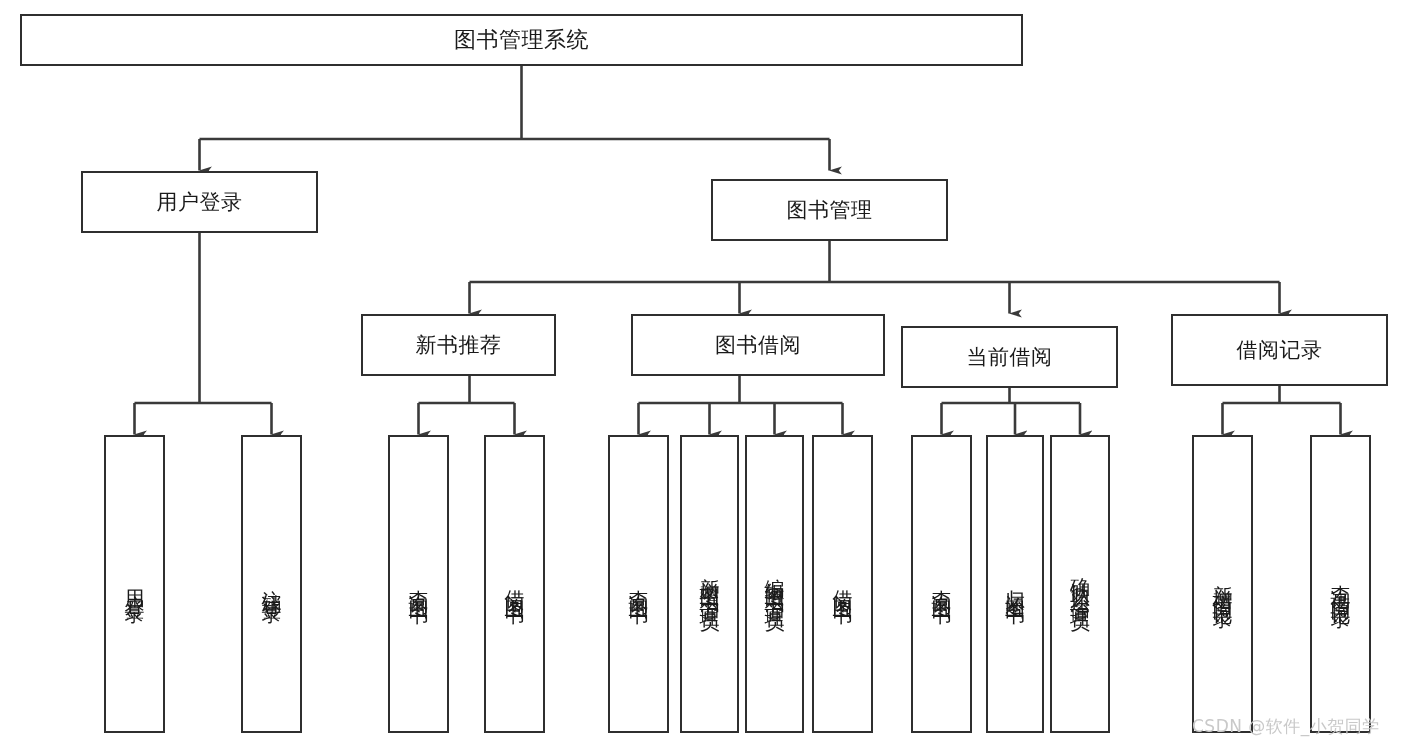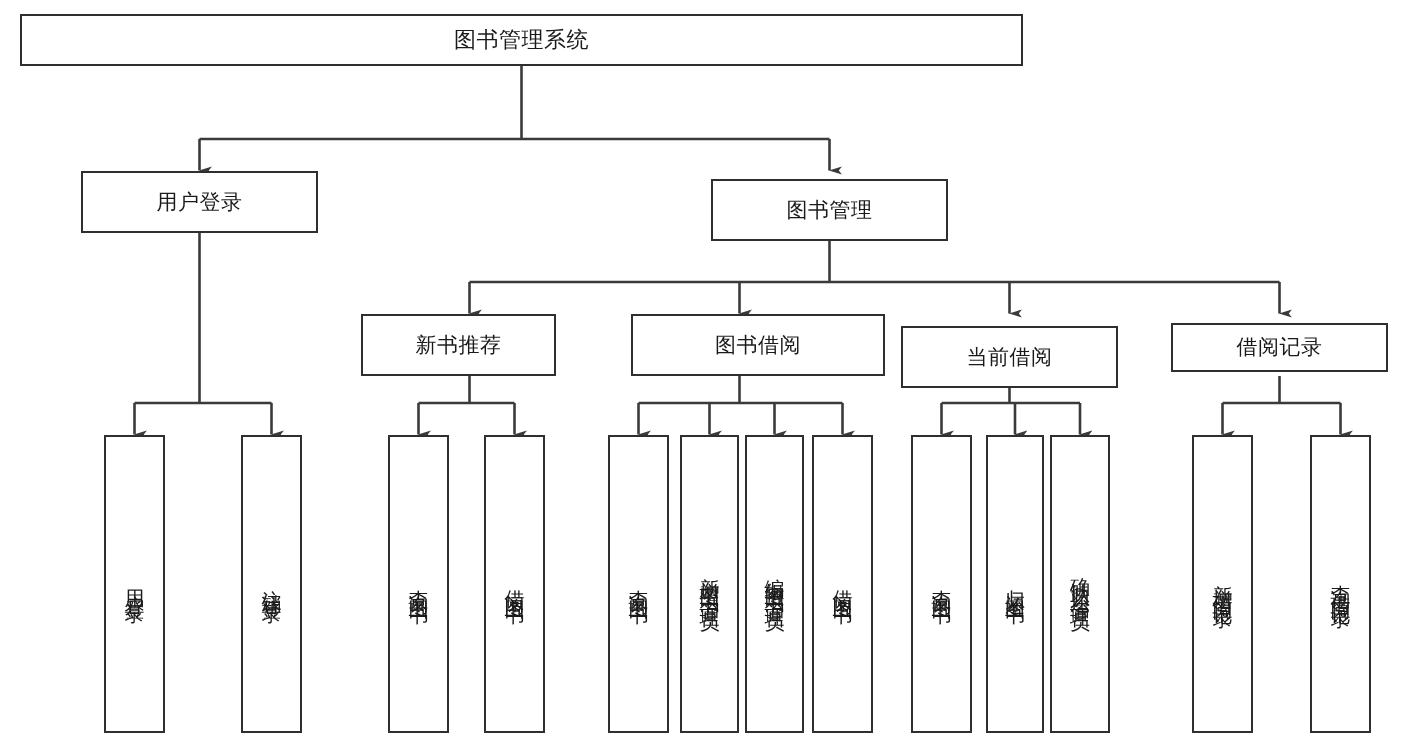--- a/index.html
+++ b/index.html
@@ -125,21 +125,21 @@
       </div>
       <div class="node lvl3" style="left: 361px; top: 314px; width: 195px; height: 62px;">
         <span class="label">新书推荐</span>
       </div>
       <div class="node lvl3" style="left: 631px; top: 314px; width: 254px; height: 62px;">
         <span class="label">图书借阅</span>
       </div>
       <div class="node lvl3" style="left: 901px; top: 314px; width: 217px; height: 62px; margin-top: 12px;">
         <span class="label">当前借阅</span>
       </div>
-      <div class="node lvl3" style="left: 1171px; top: 314px; width: 217px; height: 49px; margin-top: 9px;">
+      <div class="node lvl3" style="left: 1171px; top: 314px; width: 217px; height: 72px;">
         <span class="label">借阅记录</span>
       </div>
       <div class="node leaf vert" style="left: 104px; top: 435px; width: 61px; height: 298px;">
         <span class="label">用户登录</span>
       </div>
       <div class="node leaf vert" style="left: 241px; top: 435px; width: 61px; height: 298px;">
         <span class="label">注销登录</span>
       </div>
       <div class="node leaf vert" style="left: 388px; top: 435px; width: 61px; height: 298px;">
         <span class="label">查询图书</span>
@@ -169,14 +169,15 @@
         <span class="label">确认归还（管理员）</span>
       </div>
       <div class="node leaf vert" style="left: 1192px; top: 435px; width: 61px; height: 298px;">
         <span class="label">新增借阅记录</span>
       </div>
       <div class="node leaf vert" style="left: 1310px; top: 435px; width: 61px; height: 298px;">
         <span class="label">查询借阅记录</span>
       </div>
     </div>
 
+  <div class="watermark" style="left: 1192px; top: 715px;">CSDN @软件_小贺同学</div>
 
 </div>
 
 </body></html>

